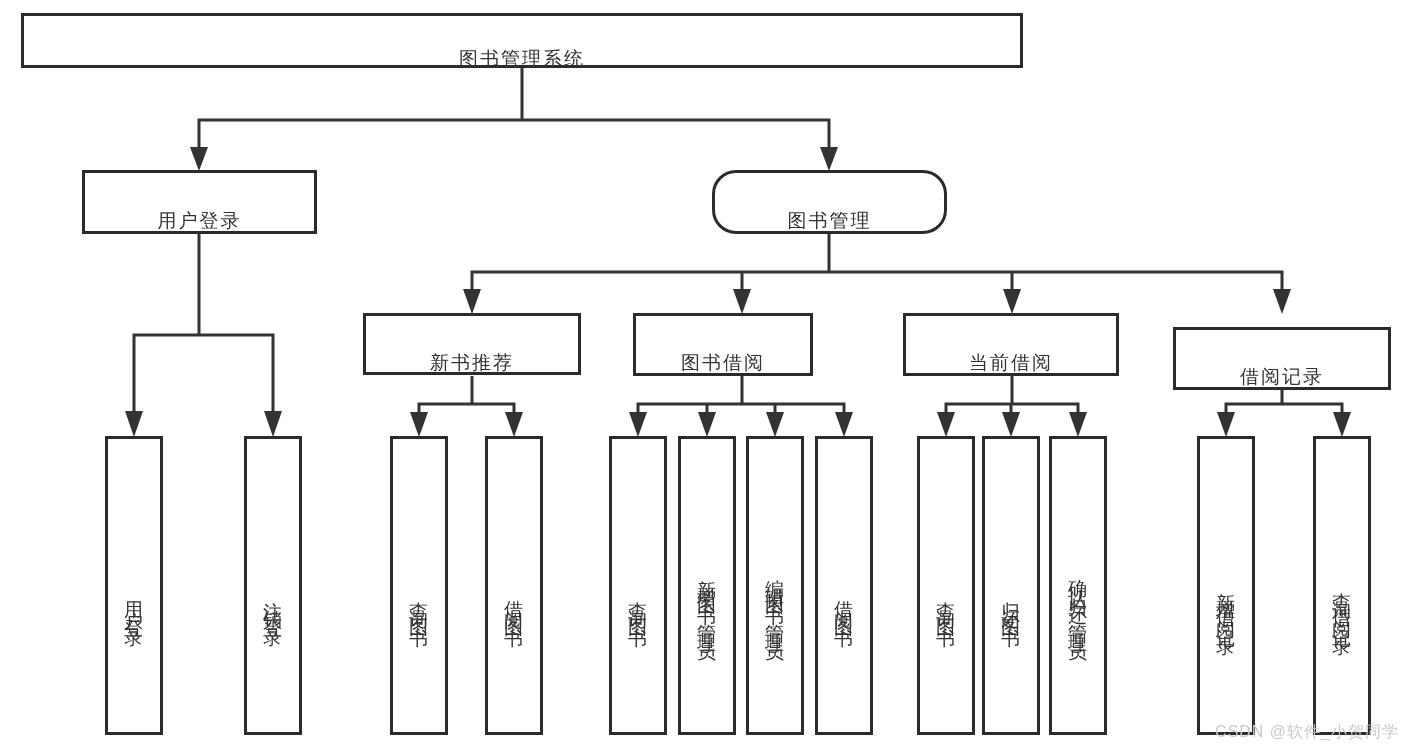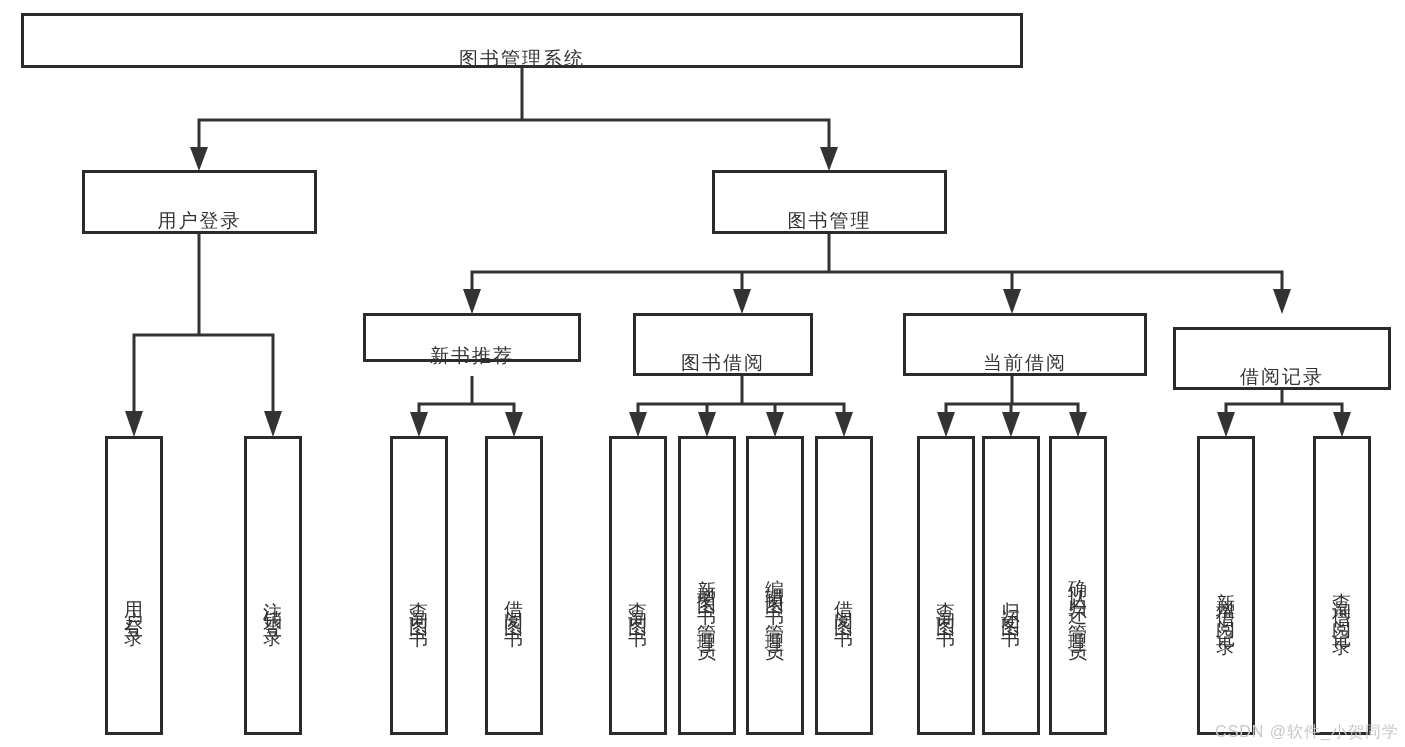--- a/index.html
+++ b/index.html
@@ -109,31 +109,31 @@
     </g>
   </svg>
 
   <div class="node" style="left:21px; top:13px; width:1002px; height:55px;">
     <span class="lbl">图书管理系统</span>
   </div>
 
   <div class="node" style="left:82px; top:170px; width:235px; height:64px;">
     <span class="lbl">用户登录</span>
   </div>
-  <div class="node" style="left:712px; top:170px; width:235px; height:64px;">
+  <div class="node" style="left:712px; top:170px; width:235px; height:64px;border-radius:24px;">
     <span class="lbl">图书管理</span>
   </div>
 
-  <div class="node" style="left:363px; top:313px; width:218px; height:49px;">
+  <div class="node" style="left:363px; top:313px; width:218px; height:62px;">
     <span class="lbl">新书推荐</span>
   </div>
   <div class="node" style="left:633px; top:313px; width:180px; height:63px;">
     <span class="lbl">图书借阅</span>
   </div>
-  <div class="node" style="left:903px; top:313px; width:244px; height:63px;">
+  <div class="node" style="left:903px; top:313px; width:216px; height:63px;">
     <span class="lbl">当前借阅</span>
   </div>
   <div class="node" style="left:1173px; top:327px; width:218px; height:63px;">
     <span class="lbl">借阅记录</span>
   </div>
 
   <div class="node v" style="left:105px; top:436px; width:58px; height:299px;">
     <span class="lbl">用户登录</span>
   </div>
   <div class="node v" style="left:244px; top:436px; width:58px; height:299px;">

